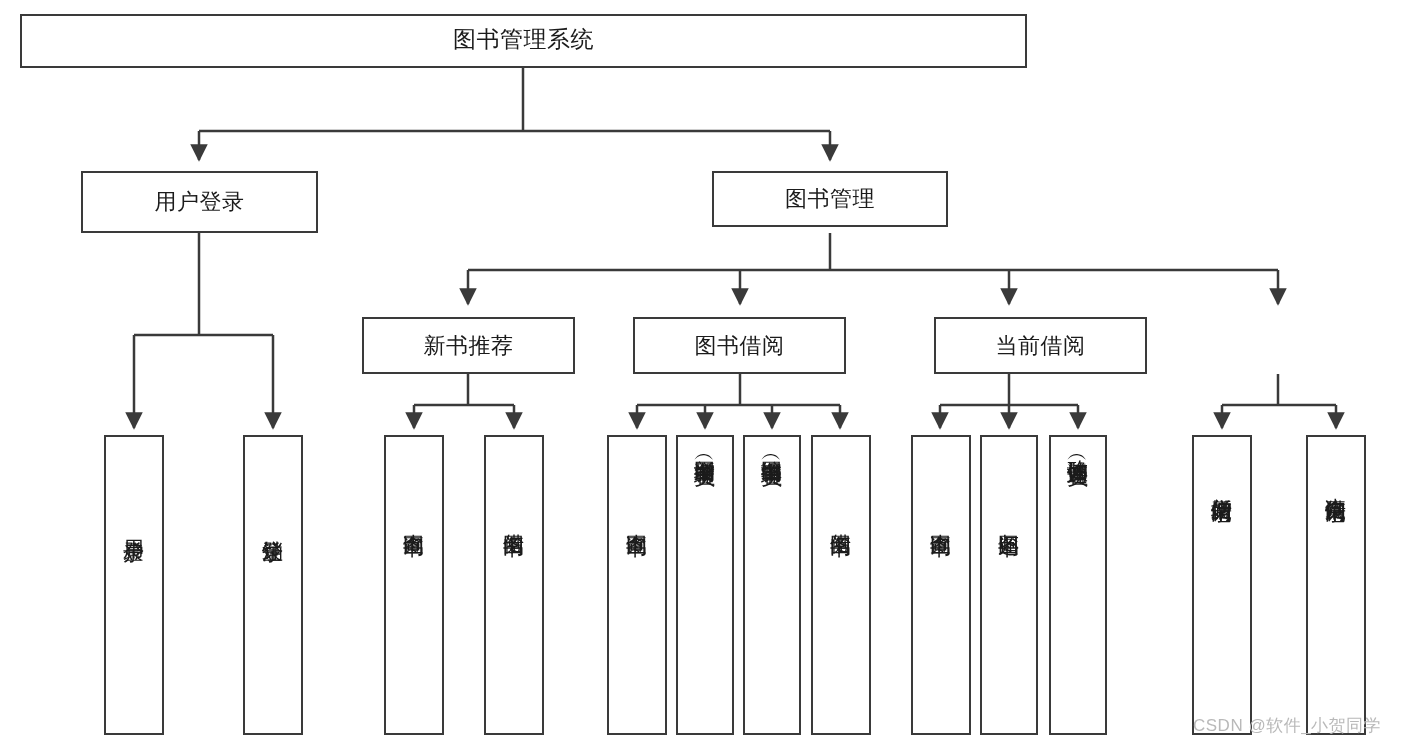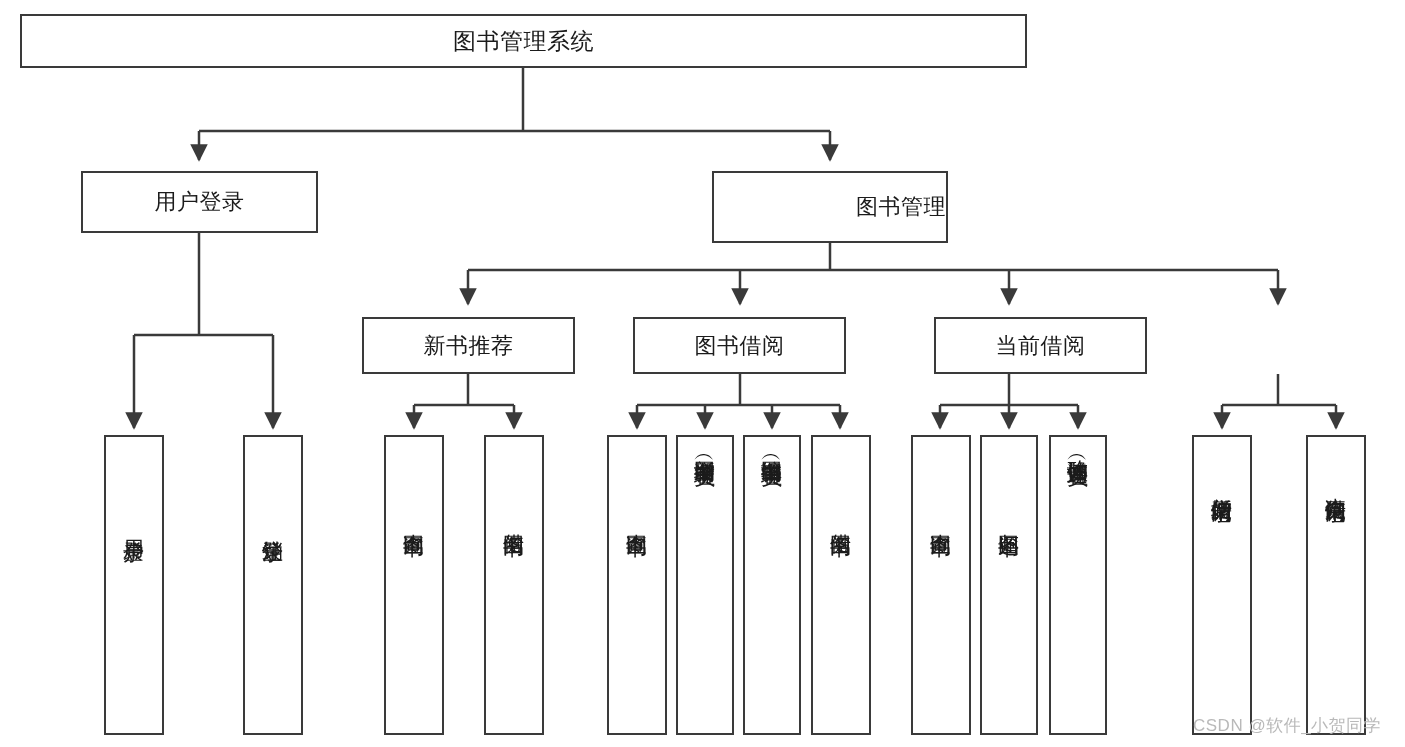--- a/index.html
+++ b/index.html
@@ -115,28 +115,28 @@
       <path d="M 1009 405 L 1009 428" marker-end="url(#arrow)"></path>
       <path d="M 1078 405 L 1078 428" marker-end="url(#arrow)"></path>
 
       <path d="M 1278 374 L 1278 405"></path>
       <path d="M 1222 405 L 1336 405"></path>
       <path d="M 1222 405 L 1222 428" marker-end="url(#arrow)"></path>
       <path d="M 1336 405 L 1336 428" marker-end="url(#arrow)"></path>
     </g>
   </svg>
 
-  <div class="node horiz root" style="left:20px; top:14px; width:1007px; height:54px;">
+  <div class="node horiz root" style="left:20px; top:14px; width:1007px; height:54px;font-family:Liberation Mono, monospace;">
     <span class="label">图书管理系统</span>
   </div>
 
   <div class="node horiz" style="left:81px; top:171px; width:237px; height:62px;">
     <span class="label">用户登录</span>
   </div>
-  <div class="node horiz" style="left:712px; top:171px; width:236px; height:72px;justify-content:flex-end;">
+  <div class="node horiz" style="left:712px; top:171px; width:236px; height:56px;">
     <span class="label">图书管理</span>
   </div>
 
   <div class="node horiz" style="left:362px; top:317px; width:213px; height:57px;">
     <span class="label">新书推荐</span>
   </div>
   <div class="node horiz" style="left:633px; top:317px; width:213px; height:57px;">
     <span class="label">图书借阅</span>
   </div>
   <div class="node horiz" style="left:902px; top:317px; width:213px; height:57px;margin-left:32px;">

